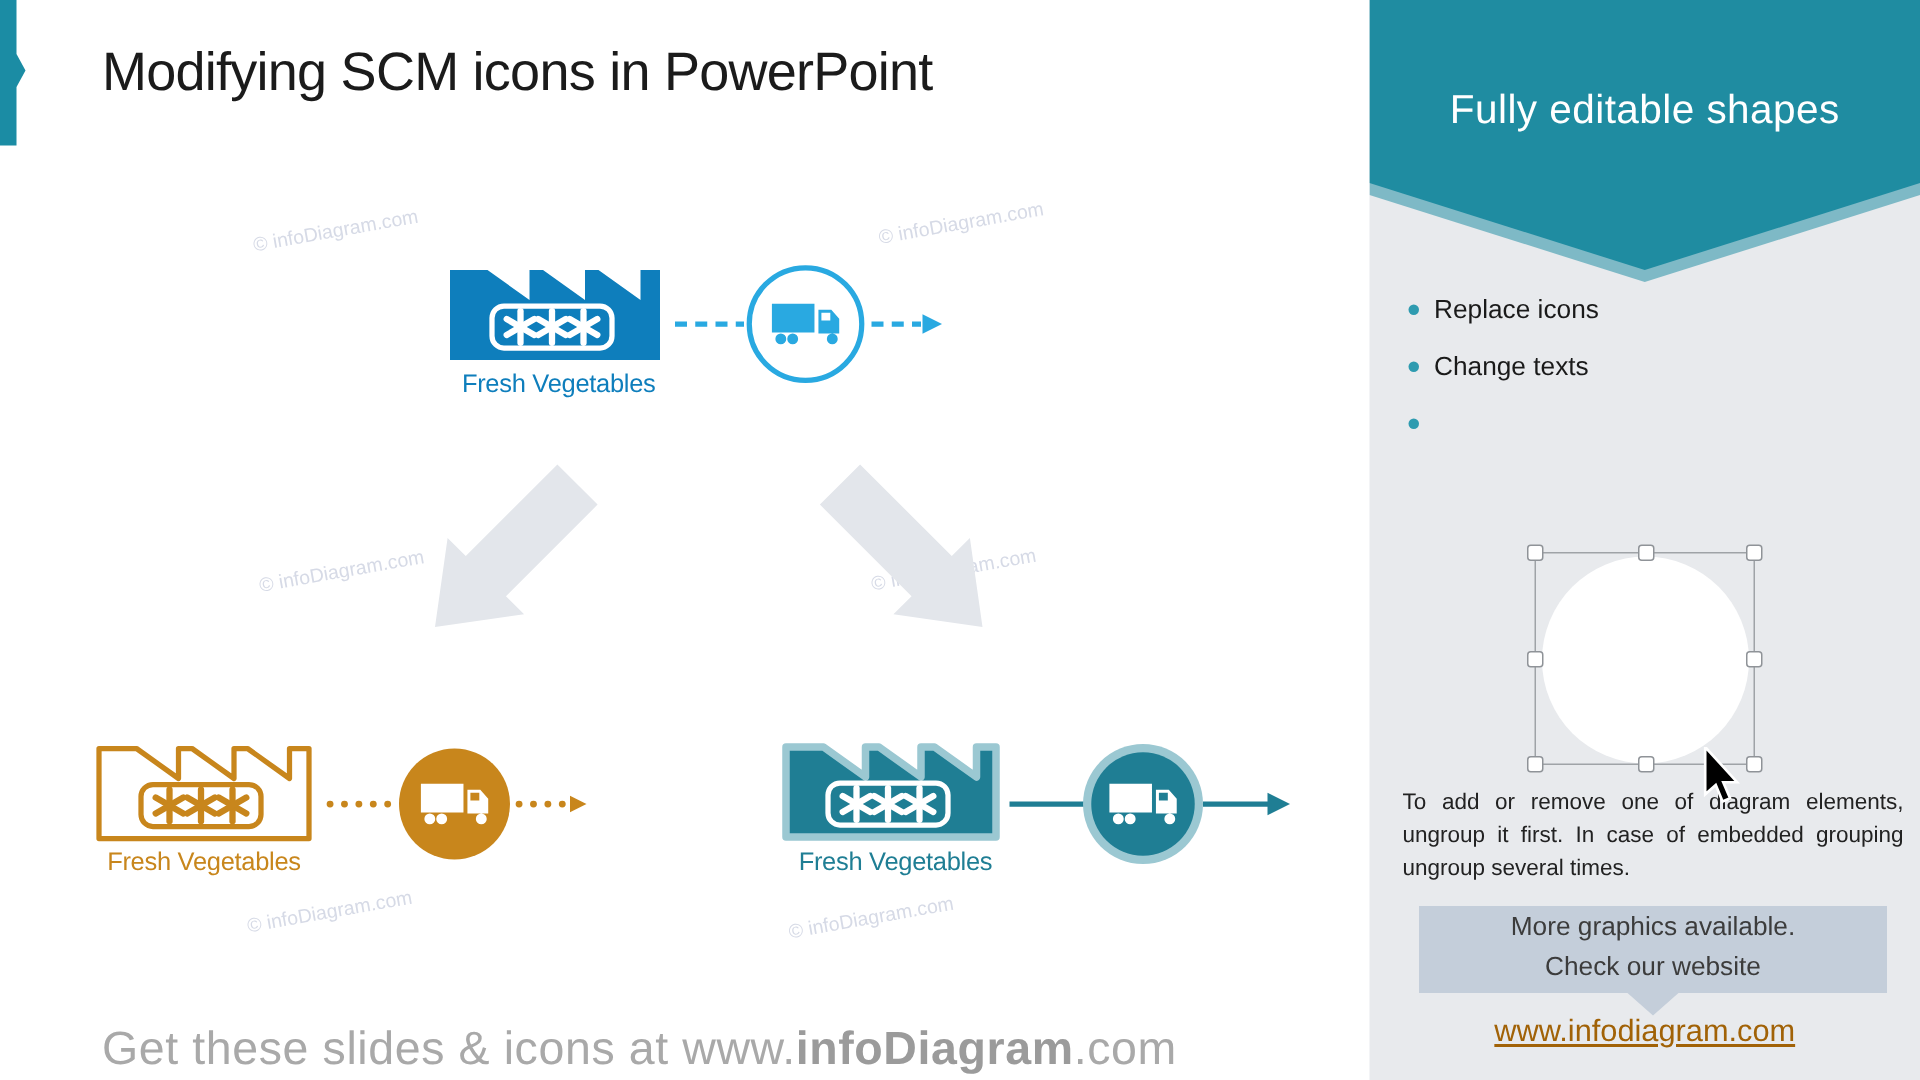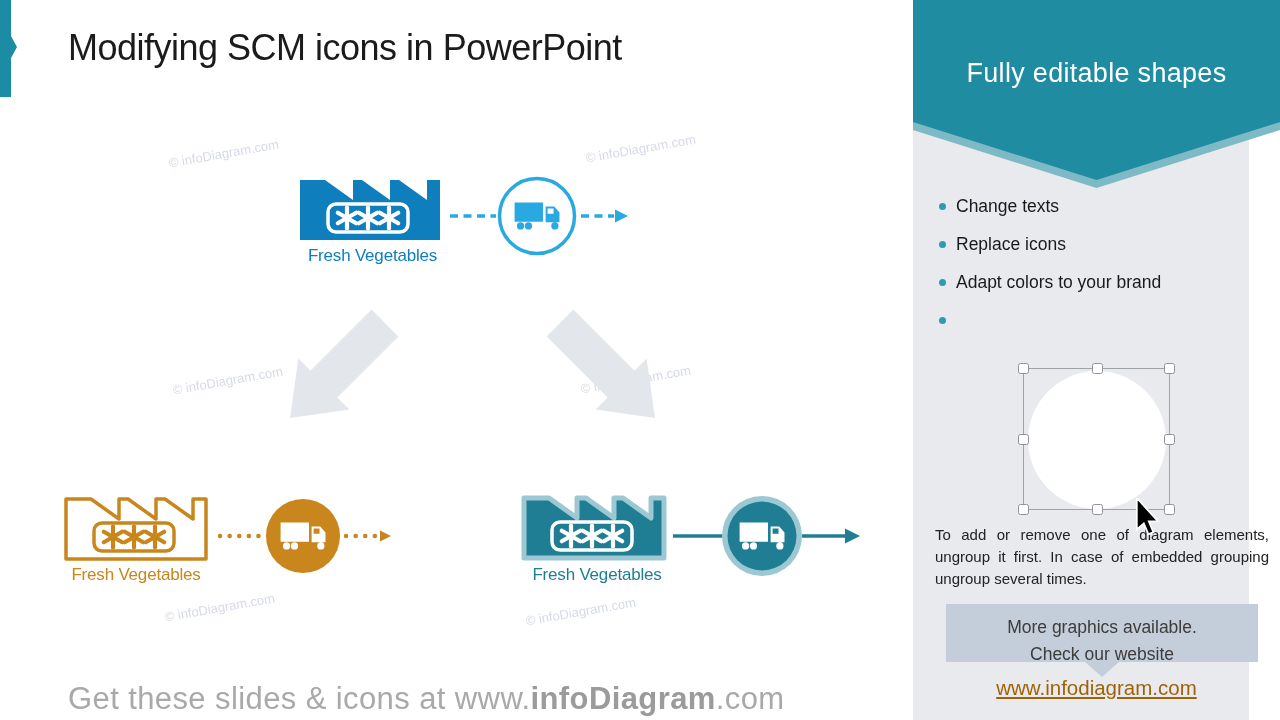--- a/index.html
+++ b/index.html
@@ -16,39 +16,39 @@
 
   .flow-label { font-weight:normal; font-size:17px; text-align:center; letter-spacing:-0.2px; }
   .lbl-blue   { color:#0e7ebc; }
   .lbl-orange { color:#c8861c; }
   .lbl-teal   { color:#1f7e94; }
 
   #footer { left:68px; top:681px; font-size:31px; color:#a9a9a9; letter-spacing:0.4px; }
   #footer b { color:#9b9b9b; }
 
   
-  #sidebar { left:913px; top:0; width:336px; height:720px; background:#e8eaed; }
+  #sidebar { left:913px; top:0; width:367px; height:720px; background:#e8eaed; }
   #banner-title { left:0; top:58px; width:367px; text-align:center; color:#ffffff; font-size:27px; font-weight:300; letter-spacing:0.3px; }
 
   #bullet-list { left:24px; top:196px; list-style:none; width:330px; }
   #bullet-list li { position:relative; padding-left:19px; font-size:17.5px; color:#1a1a1a; margin-bottom:17px; }
   #bullet-list li .dot { position:absolute; left:2px; top:7px; width:7px; height:7px; border-radius:50%; background:#2e9bb0; }
 
   
   #sel-box { left:110px; top:368px; width:147px; height:142px; border:1px solid #9fa3a7; }
   #sel-circle { left:4px; top:2px; width:138px; height:138px; border-radius:50%; background:#ffffff; }
   .handle { position:absolute; width:11px; height:11px; background:#fff; border:1.5px solid #8f9398; border-radius:2.5px; }
   .h-tl{left:-6px;top:-6px;} .h-tm{left:68px;top:-6px;} .h-tr{right:-6px;top:-6px;}
   .h-ml{left:-6px;top:65px;} .h-mr{right:-6px;top:65px;}
   .h-bl{left:-6px;bottom:-6px;} .h-bm{left:68px;bottom:-6px;} .h-br{right:-6px;bottom:-6px;}
 
   #note { left:22px; top:524px; width:334px; font-size:15px; line-height:22px; color:#222; text-align:justify; }
 
   #callout { left:33px; top:604px; width:312px; height:58px; background:#c4ceda; text-align:center;
-             font-size:17.5px; color:#3c3c3c; line-height:27px; padding-top:10px; }
+             font-size:17.5px; color:#3c3c3c; line-height:27px; padding-top:0; }
   #callout-tail { left:172px; top:662px; width:0; height:0;
                   border-left:17px solid transparent; border-right:17px solid transparent; border-top:15px solid #c4ceda; }
   #site-link { left:0; top:676px; width:367px; text-align:center; font-size:20.5px; color:#a16207; text-decoration:underline; cursor:pointer; }
 </style>
 </head>
 <body>
 
 <svg width="0" height="0" style="position:absolute">
   <defs>
     <path id="factory-shape" d="M0,62 L0,2 L25,2 L53,22 L53,2 L62,2 L90,22 L90,2 L99,2 L127,22 L127,2 L140,2 L140,62 Z"></path>
@@ -147,23 +147,22 @@
 
 <div class="abs" id="sidebar">
 
   <svg class="abs" style="left:0;top:0" width="367" height="190">
     <polygon points="0,0 367,0 367,130 183.5,188 0,130" fill="#7eb9c6"></polygon>
     <polygon points="0,0 367,0 367,122 183.5,180 0,122" fill="#1f8ca1"></polygon>
   </svg>
   <div class="abs" id="banner-title">Fully editable shapes</div>
 
   <ul class="abs" id="bullet-list">
+    <li><span class="dot"></span><span>Replace icons</span></li>
     <li><span class="dot"></span><span>Change texts</span></li>
-    <li><span class="dot"></span><span>Replace icons</span></li>
-    <li><span class="dot"></span><span>Adapt colors to your brand</span></li>
     <li><span class="dot"></span></li>
   </ul>
 
   <div class="abs" id="sel-box">
     <div class="abs" id="sel-circle"></div>
     <div class="handle h-tl"></div>
     <div class="handle h-tm"></div>
     <div class="handle h-tr"></div>
     <div class="handle h-ml"></div>
     <div class="handle h-mr"></div>

